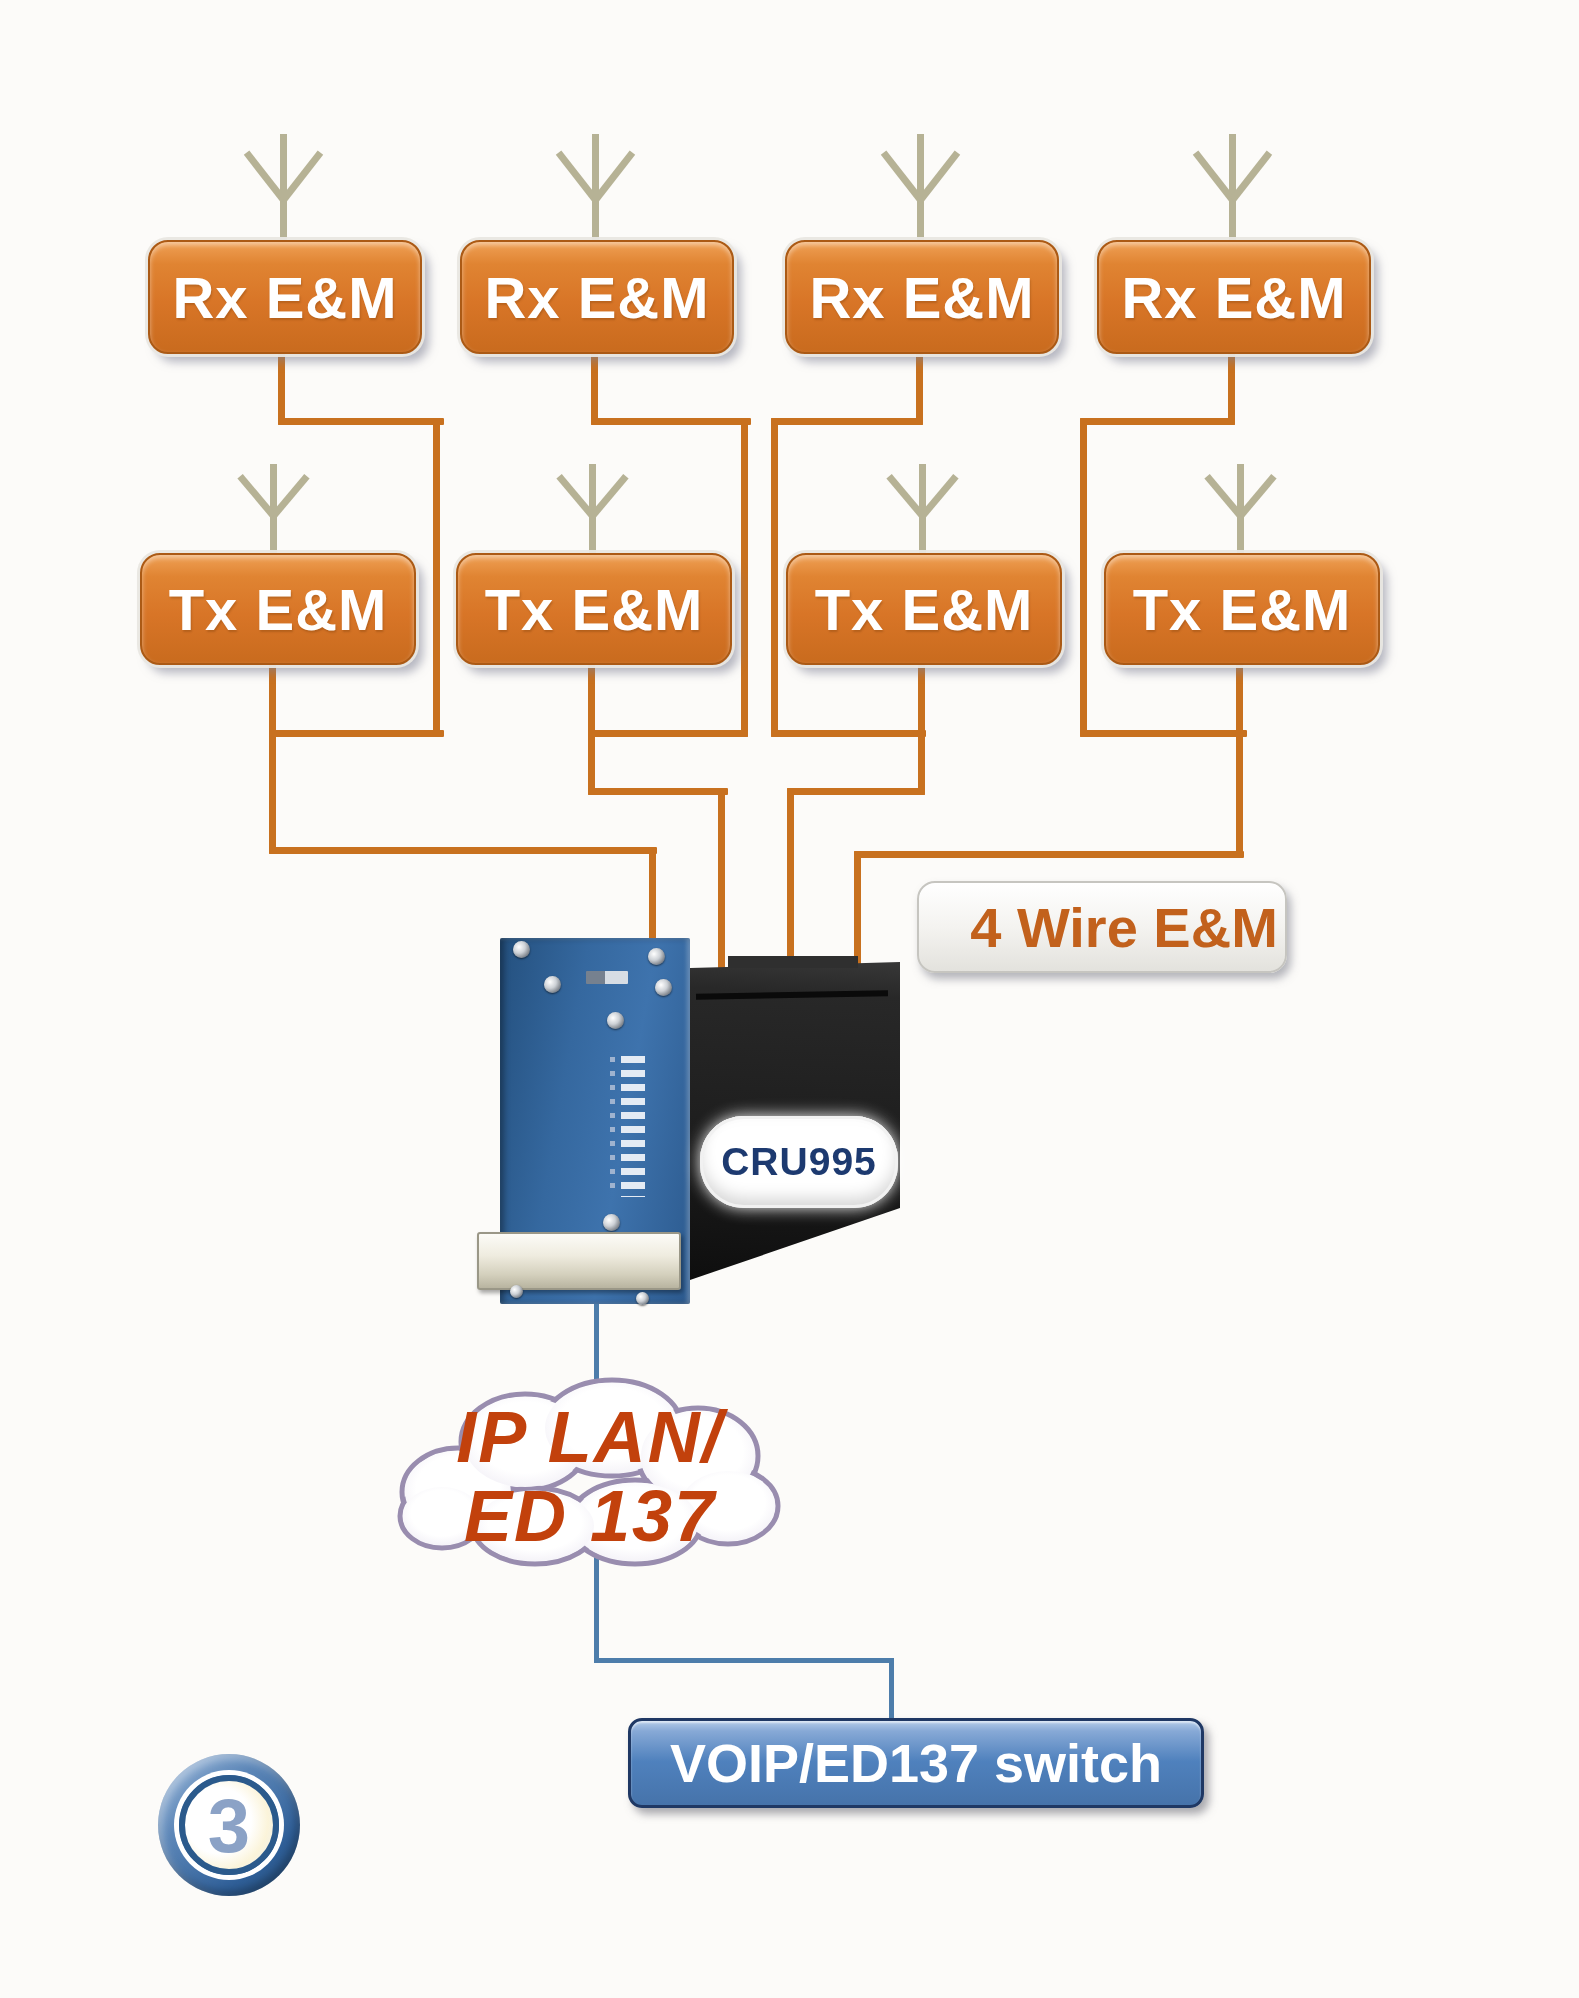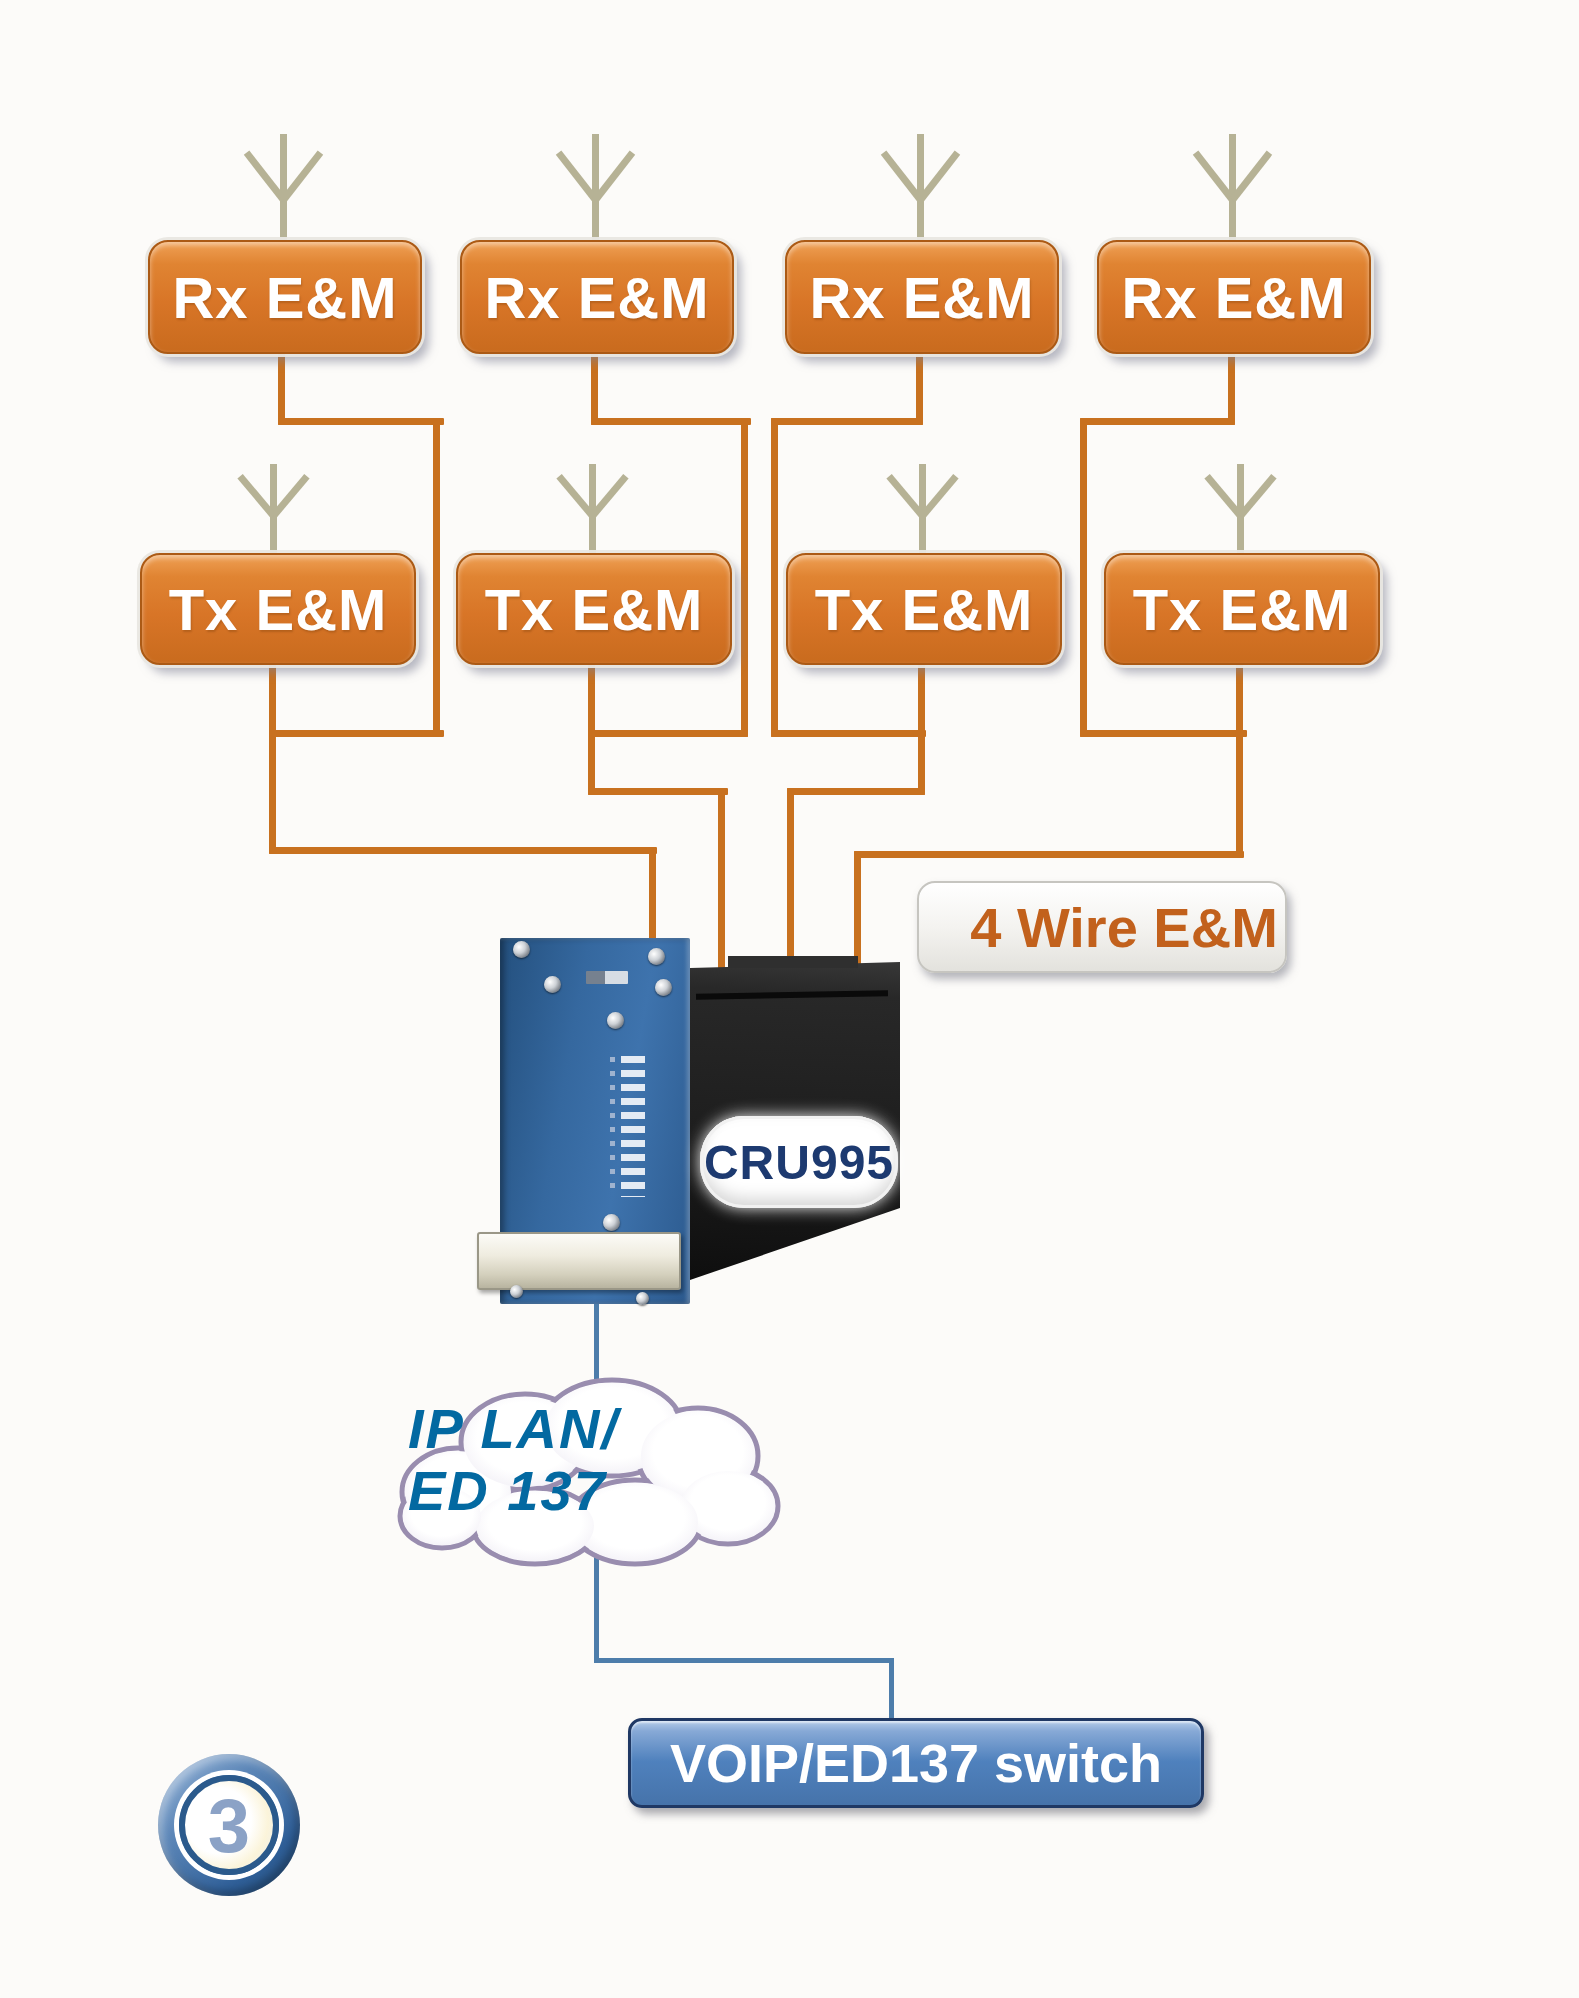--- a/index.html
+++ b/index.html
@@ -43,33 +43,33 @@
     width:322px;height:88px;border-radius:18px;
     background:linear-gradient(180deg,#ffffff 0%,#f4f3f0 50%,#e3e2dd 100%);
     border:2px solid #c6c5c0;
     box-shadow:4px 6px 8px rgba(110,112,125,.5), inset 0 1px 0 #ffffff;
     color:#c2611c;font-size:56px;
   }
   #cru-label{
     width:198px;height:92px;border-radius:44px;background:#ffffff;
     box-shadow:inset 0 0 0 3px #f1f1f1, inset 0 -10px 16px #d7d7d7, inset 0 8px 10px #fdfdfd,
                0 0 16px rgba(255,255,255,.95);
-    color:#1d3a70;font-size:48px;letter-spacing:1px;
+    color:#1d3a70;font-size:39px;letter-spacing:1px;
   }
   #voip-box{
     width:570px;height:84px;border-radius:14px;
     background:linear-gradient(180deg,#b3cbe8 0%,#87a9d6 12%,#4f81bd 48%,#4673aa 100%);
     border:3px solid #1f3864;
     box-shadow:5px 6px 8px rgba(100,100,112,.55), inset 0 2px 2px rgba(255,255,255,.55);
     color:#ffffff;font-size:54px;
   }
   
   #cloud-text{
     position:absolute;left:408px;top:1398px;width:364px;
-    text-align:left;color:#0369a1;font-size:56px;font-weight:800;font-style:italic;
+    text-align:center;color:#c2410c;font-size:72px;font-weight:800;font-style:italic;
     line-height:1.1;letter-spacing:2px;
   }
   
   #panel{
     position:absolute;left:500px;top:938px;width:190px;height:366px;border-radius:2px;
     background:linear-gradient(100deg,#24507e 0%,#35689f 35%,#3e73ad 62%,#2c5a8e 100%);
     box-shadow:inset -3px 0 4px rgba(255,255,255,.25), inset 4px 0 6px rgba(0,0,0,.35);
   }
   #chassis{
     position:absolute;left:690px;top:950px;width:210px;height:332px;

